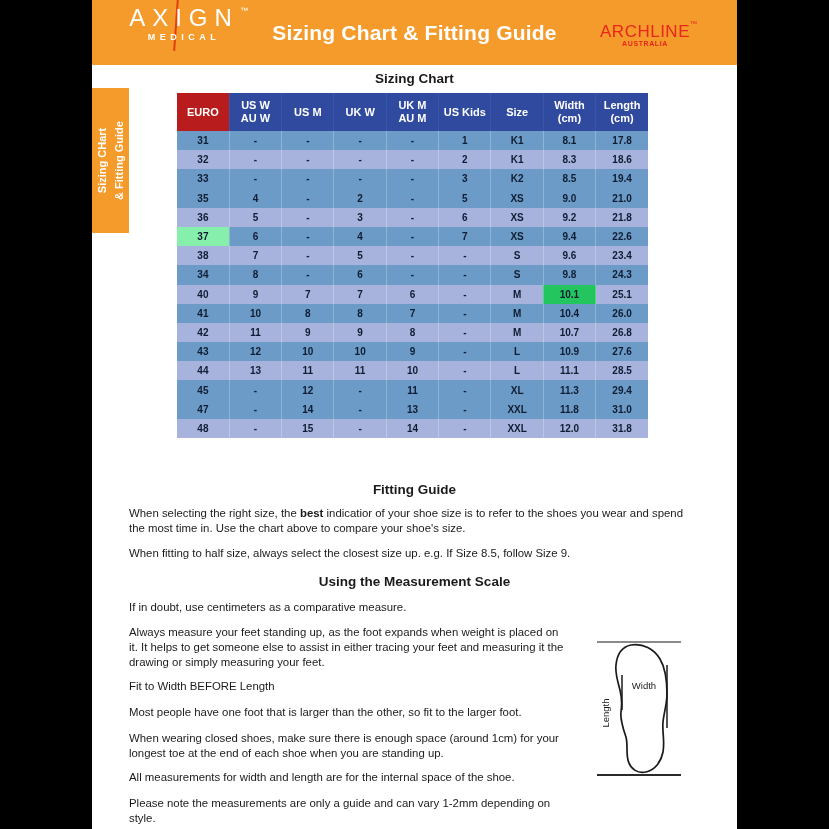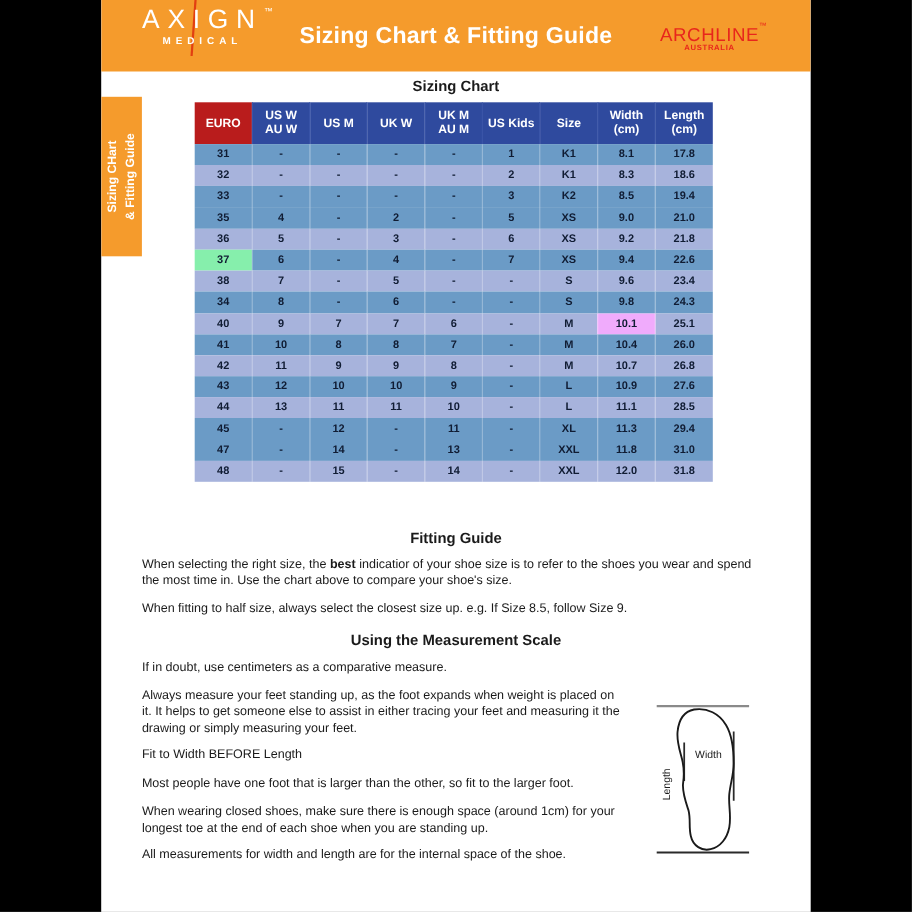--- a/index.html
+++ b/index.html
@@ -276,21 +276,21 @@
             <td style="background: rgb(107, 155, 198);">24.3</td>
           </tr>
           <tr class="b">
             <td style="background: rgb(167, 179, 220);">40</td>
             <td style="background: rgb(167, 179, 220);">9</td>
             <td style="background: rgb(167, 179, 220);">7</td>
             <td style="background: rgb(167, 179, 220);">7</td>
             <td style="background: rgb(167, 179, 220);">6</td>
             <td style="background: rgb(167, 179, 220);">-</td>
             <td style="background: rgb(167, 179, 220);">M</td>
-            <td style="background: #f0abfc;">10.1</td>
+            <td style="background: #22c55e;">10.1</td>
             <td style="background: rgb(167, 179, 220);">25.1</td>
           </tr>
           <tr class="a">
             <td style="background: rgb(107, 155, 198);">41</td>
             <td style="background: rgb(107, 155, 198);">10</td>
             <td style="background: rgb(107, 155, 198);">8</td>
             <td style="background: rgb(107, 155, 198);">8</td>
             <td style="background: rgb(107, 155, 198);">7</td>
             <td style="background: rgb(107, 155, 198);">-</td>
             <td style="background: rgb(107, 155, 198);">M</td>
@@ -374,20 +374,21 @@
   <div class="para" style="top:546px;">When fitting to half size, always select the closest size up. e.g. If Size 8.5, follow Size 9.</div>
 
   <div id="meas-caption">Using the Measurement Scale</div>
 
   <div class="para narrow" style="top:625px;">Always measure your feet standing up, as the foot expands when weight is placed on it. It helps to get someone else to assist in either tracing your feet and measuring it the drawing or simply measuring your feet.</div>
   <div class="para narrow" style="top:600px;">If in doubt, use centimeters as a comparative measure.</div>
   <div class="para narrow" style="top:679px;">Fit to Width BEFORE Length</div>
   <div class="para narrow" style="top:705px;">Most people have one foot that is larger than the other, so fit to the larger foot.</div>
   <div class="para narrow" style="top:731px;">When wearing closed shoes, make sure there is enough space (around 1cm) for your longest toe at the end of each shoe when you are standing up.</div>
   <div class="para narrow" style="top:770px;">All measurements for width and length are for the internal space of the shoe.</div>
+  <div class="para narrow" style="top:796px;">Please note the measurements are only a guide and can vary 1-2mm depending on style.</div>
 
   <div id="foot-fig">
     <svg width="90" height="140" viewBox="0 0 90 140">
       <line x1="2" y1="4" x2="86" y2="4" stroke="#8a8a8a" stroke-width="2"></line>
       <line x1="2" y1="137" x2="86" y2="137" stroke="#2a2a2a" stroke-width="2"></line>
       <line x1="27" y1="37" x2="27" y2="72" stroke="#2a2a2a" stroke-width="1.6"></line>
       <line x1="72" y1="27" x2="72" y2="90" stroke="#2a2a2a" stroke-width="1.6"></line>
       <path d="M36 7 C26 9,22 17,21 27 C20 36,23 44,25 52 C27 60,27 67,26 74
                C25 82,28 90,31 99 C33 107,31 114,33 122 C35 131,43 136,51 134
                C60 132,66 124,68 114 C70 103,67 94,68 84 C69 74,72 66,72 56

